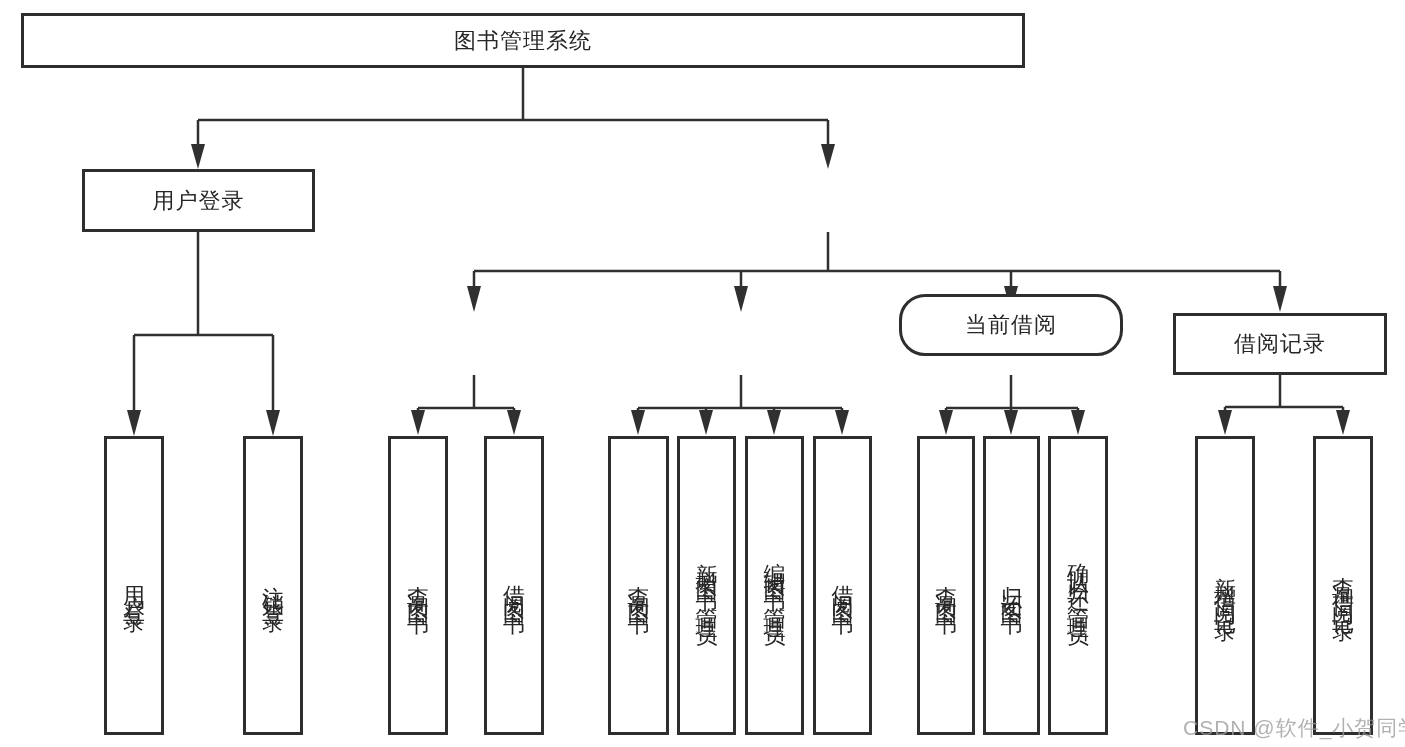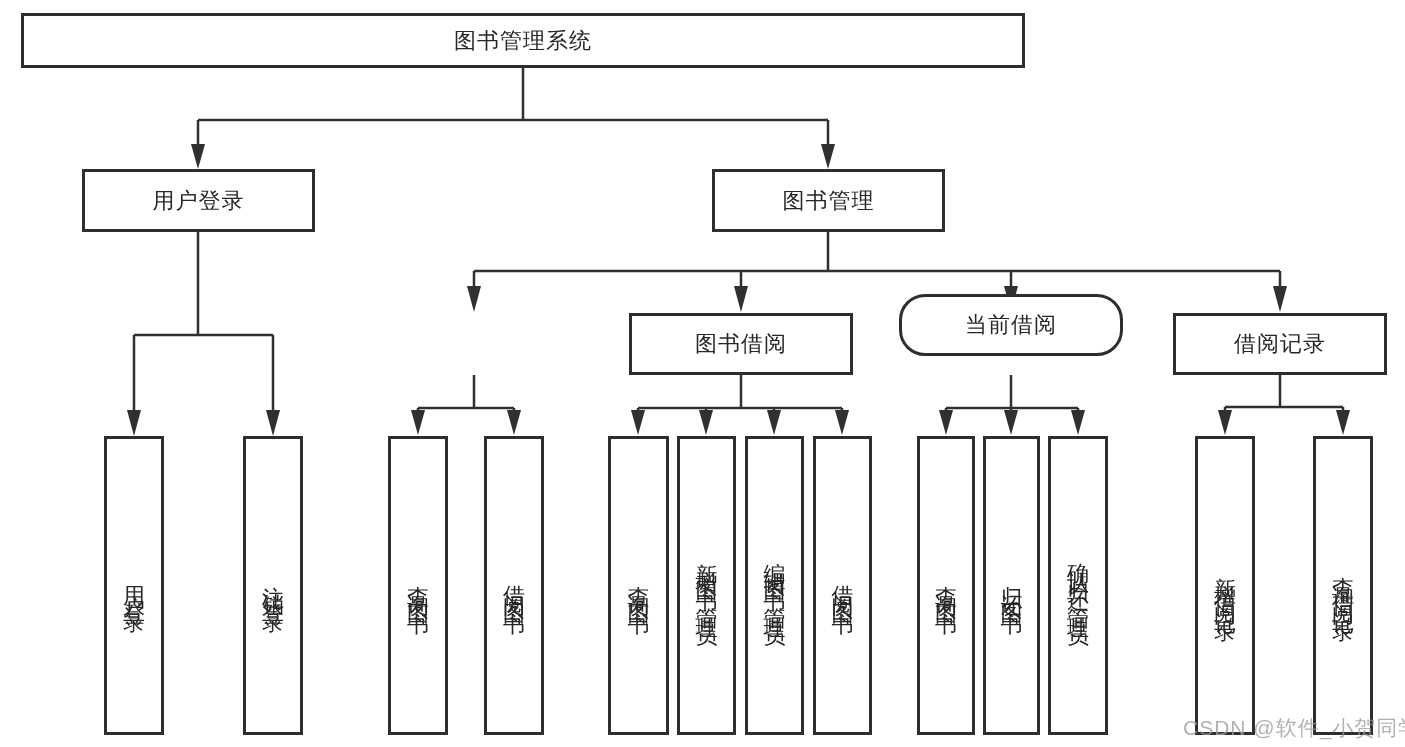--- a/index.html
+++ b/index.html
@@ -91,27 +91,21 @@
     </g>
   </svg>
 
   <div class="node h" style="left:21px; top:13px; width:1004px; height:55px;">
     <span>图书管理系统</span>
   </div>
 
   <div class="node h" style="left:82px; top:169px; width:233px; height:63px;">
     <span>用户登录</span>
   </div>
-  <div class="node h" style="left:712px; top:169px; width:233px; height:63px;">
-    <span>图书管理</span>
-  </div>
 
-  <div class="node h" style="left:629px; top:313px; width:224px; height:62px;">
-    <span>图书借阅</span>
-  </div>
   <div class="node h" style="left:899px; top:294px; width:224px; height:62px;border-radius:26px;">
     <span>当前借阅</span>
   </div>
   <div class="node h" style="left:1173px; top:313px; width:214px; height:62px;">
     <span>借阅记录</span>
   </div>
 
   <div class="node v" style="left:104px; top:436px; width:60px; height:299px;">
     <span>用户登录</span>
   </div>

